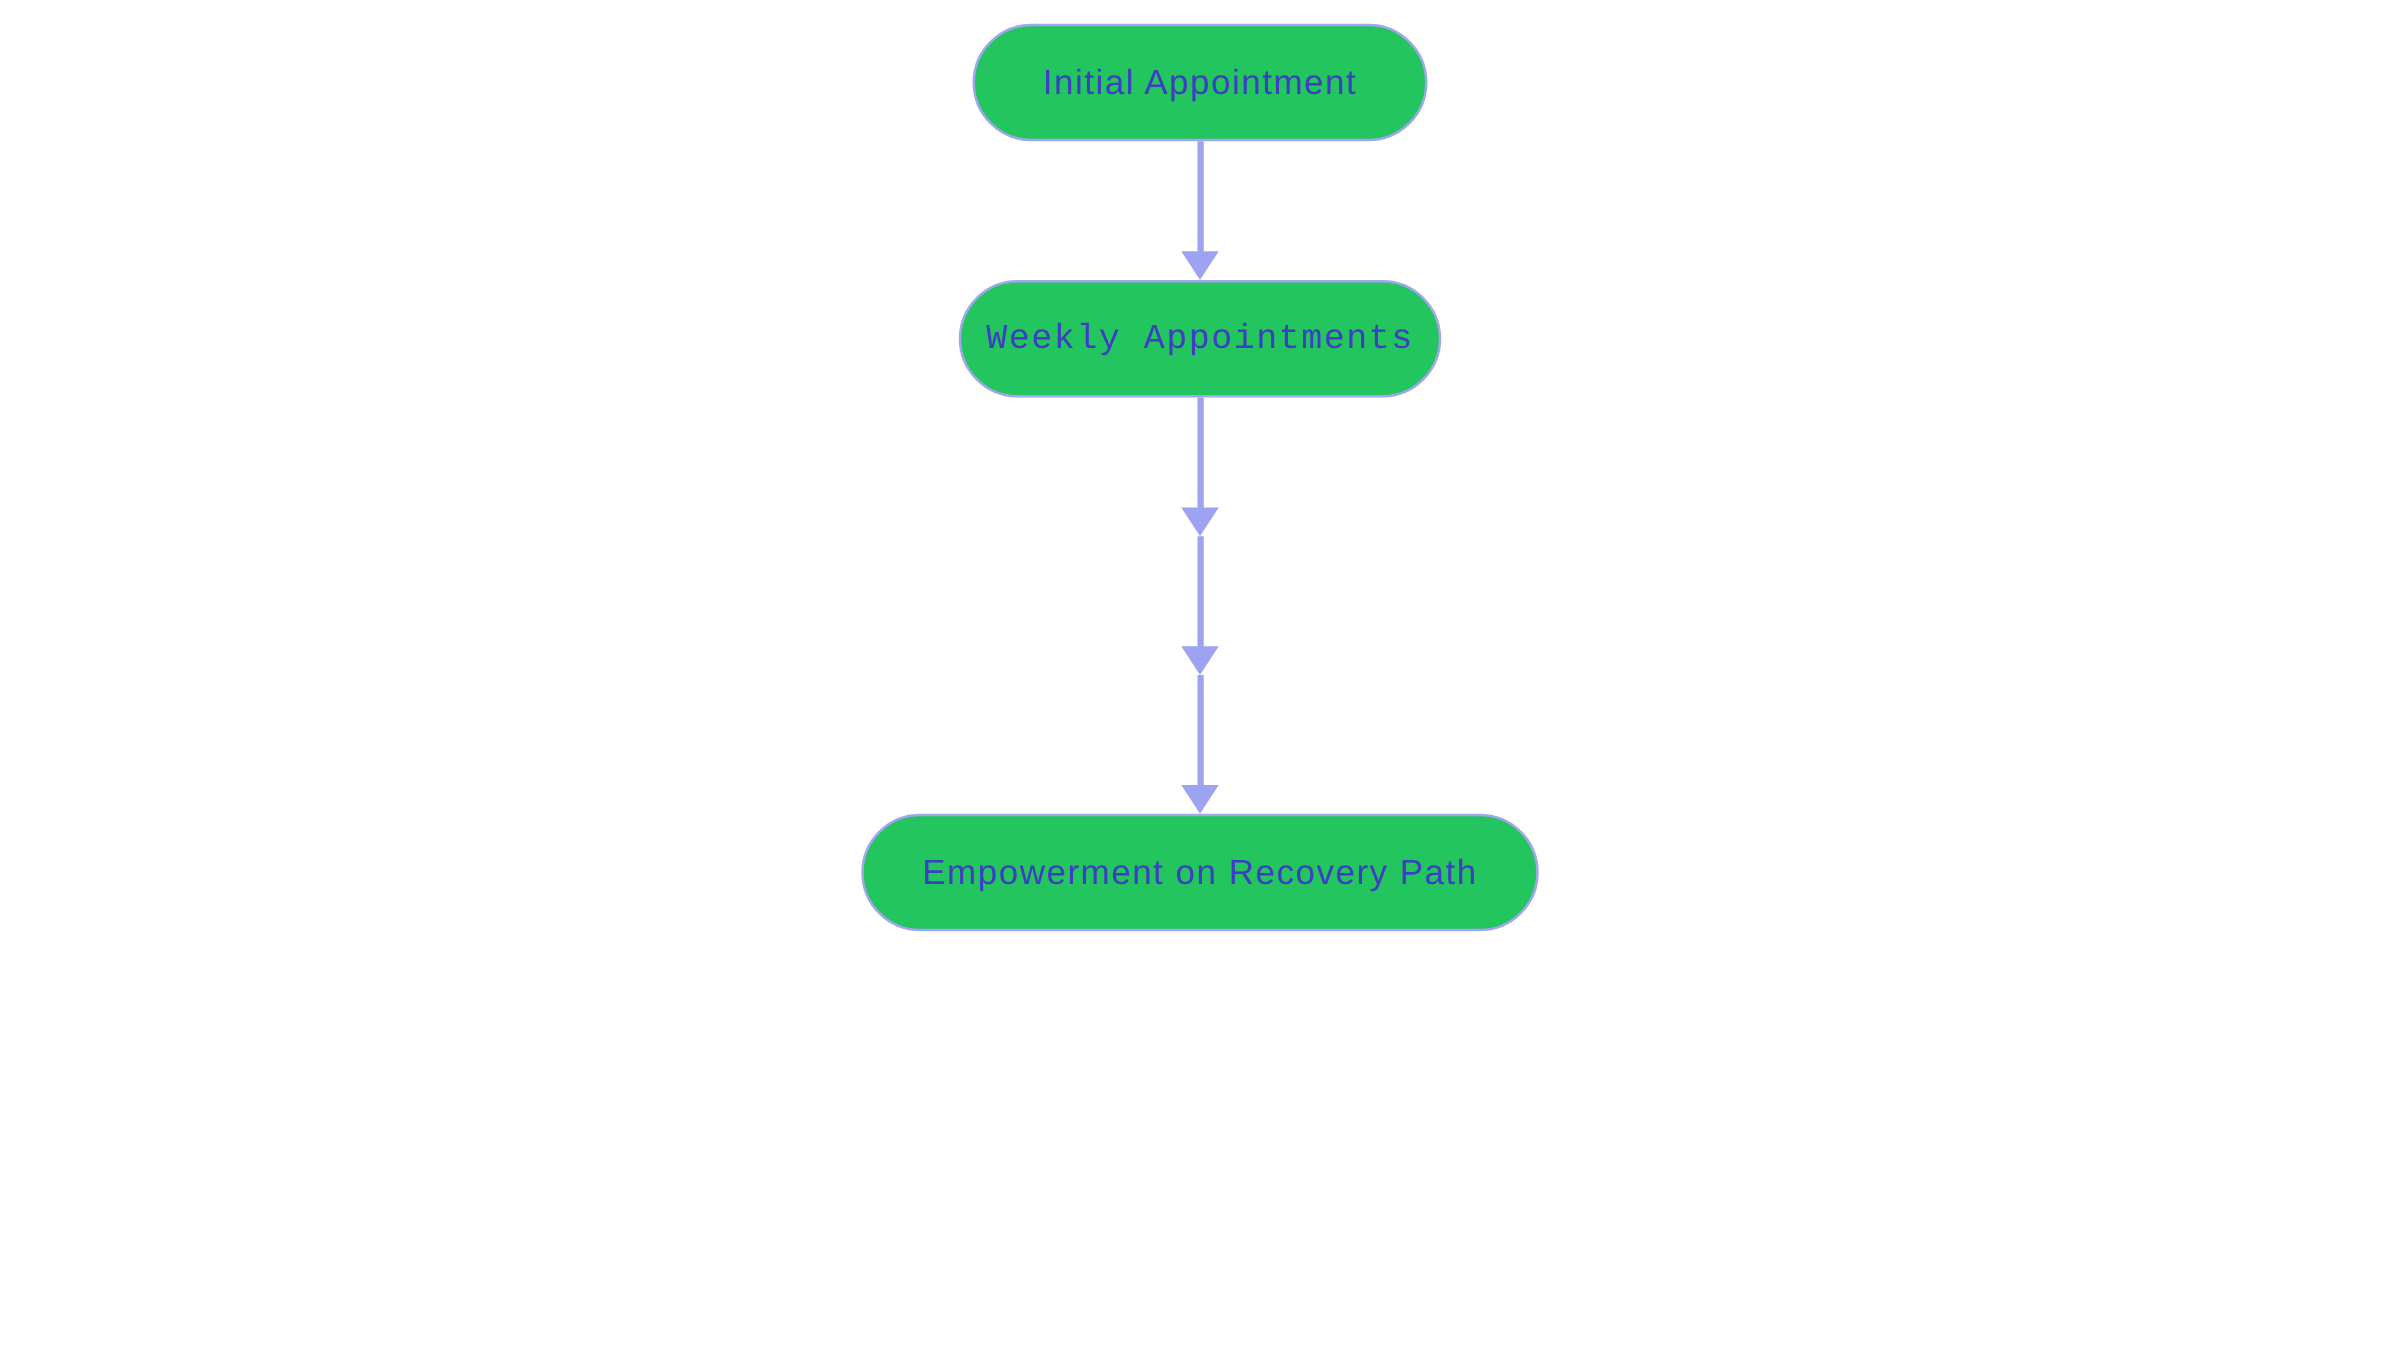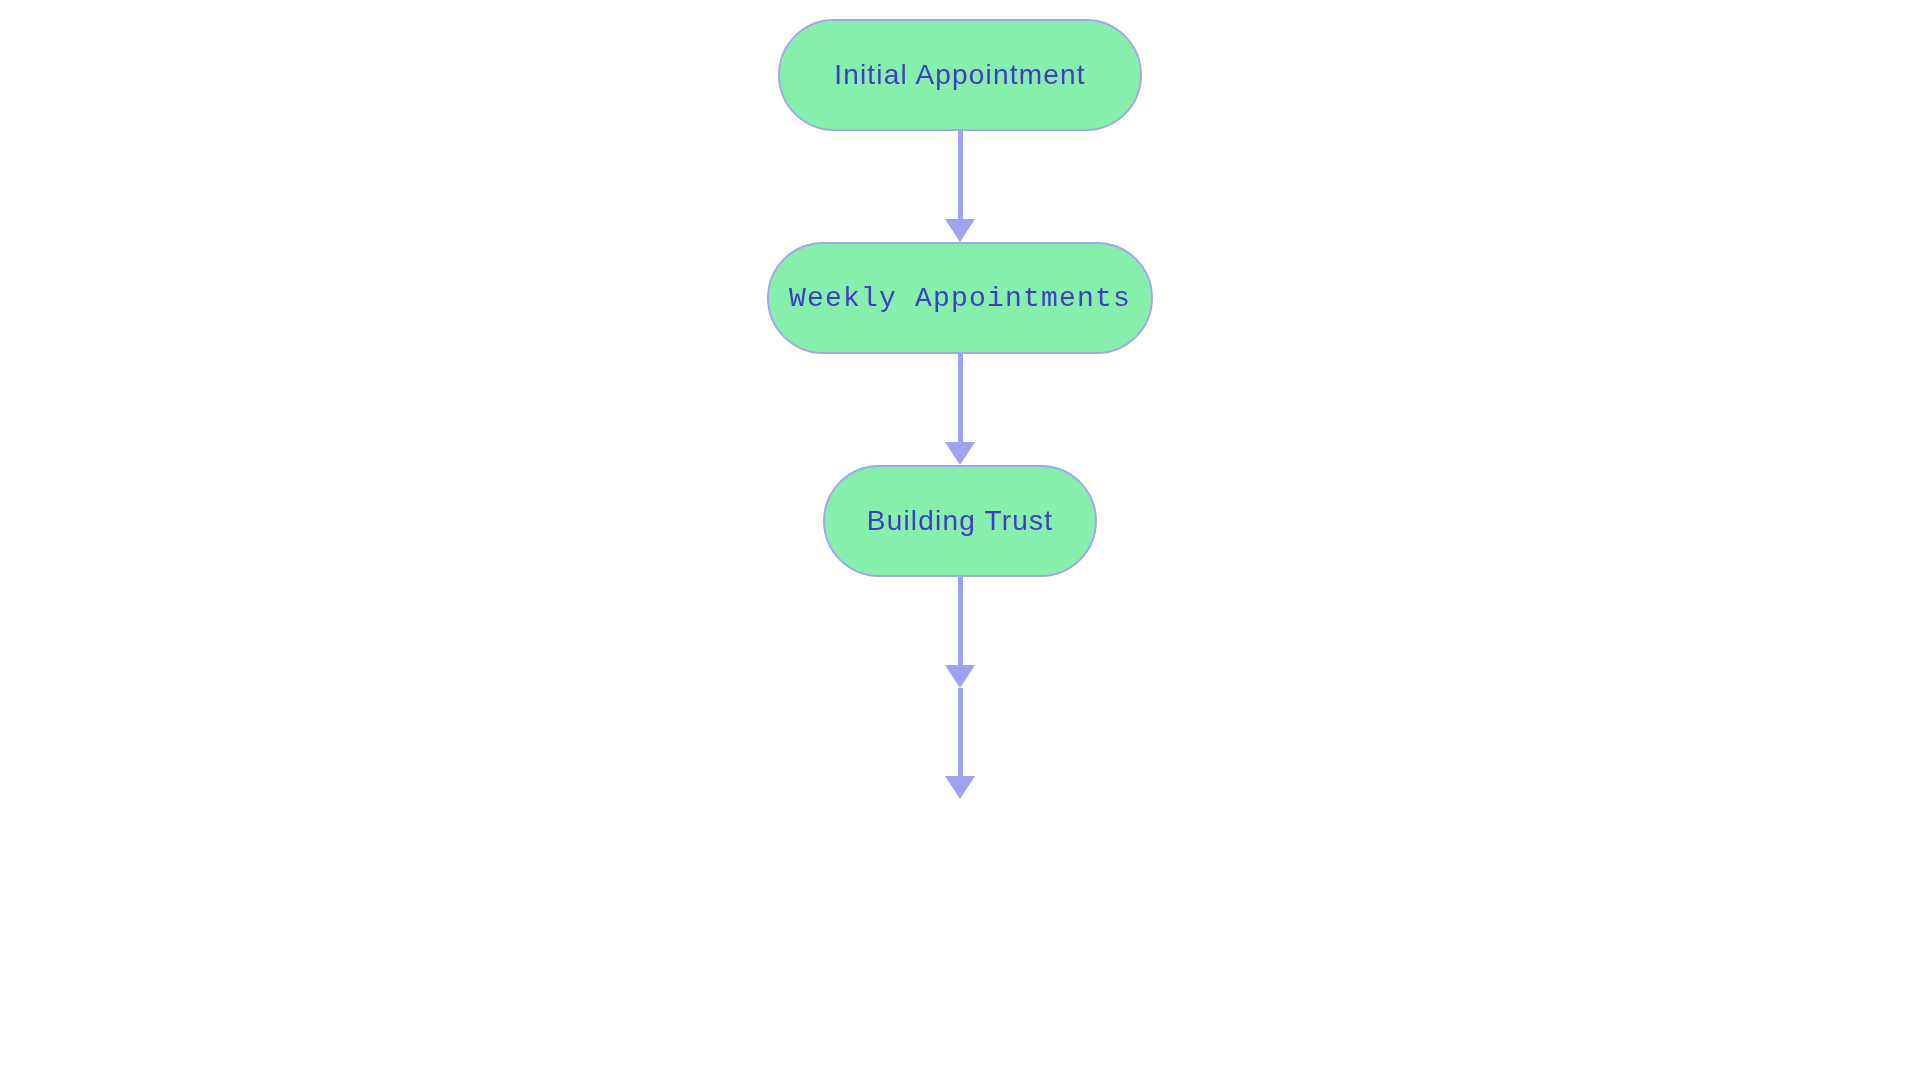--- a/index.html
+++ b/index.html
@@ -14,23 +14,23 @@
   .canvas {
     width: 1920px;
     height: 1083px;
     display: flex;
     flex-direction: column;
     align-items: center;
     padding-top: 19px;
     box-sizing: border-box;
   }
   .node {
-    height: 112px;
+    height: 94px;
     box-sizing: border-box;
-    background: #86efac;
+    background: #22c55e;
     border: 2px solid #a2a6ee;
     border-radius: 60px;
     display: flex;
     align-items: center;
     justify-content: center;
     flex: 0 0 auto;
   }
   .node .label {
     color: #3d3ec3;
     font-size: 28px;
@@ -80,29 +80,29 @@
 
   <div class="node node-1">
     <span class="label">Weekly Appointments</span>
   </div>
 
   <div class="arrow">
     <div class="shaft"></div>
     <div class="head"></div>
   </div>
 
-  <div class="node node-2">
-    <span class="label">Building Trust</span>
-  </div>
 
   <div class="arrow">
     <div class="shaft"></div>
     <div class="head"></div>
   </div>
 
 
   <div class="arrow">
     <div class="shaft"></div>
     <div class="head"></div>
   </div>
 
+  <div class="node node-4">
+    <span class="label">Empowerment on Recovery Path</span>
+  </div>
 
 </div>
 
 </body></html>

